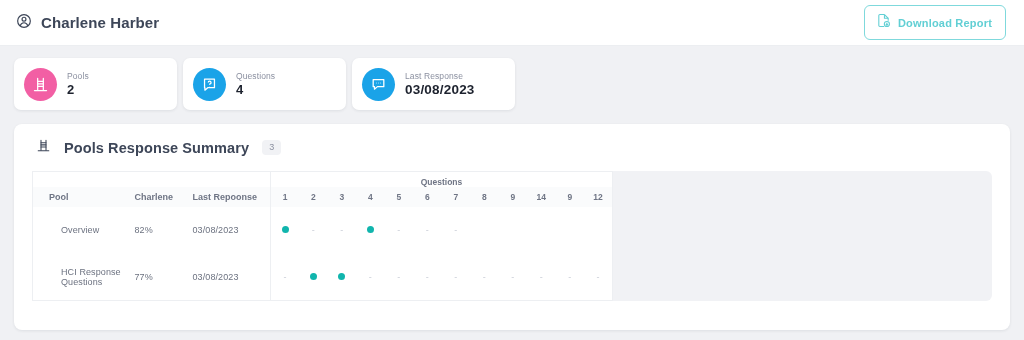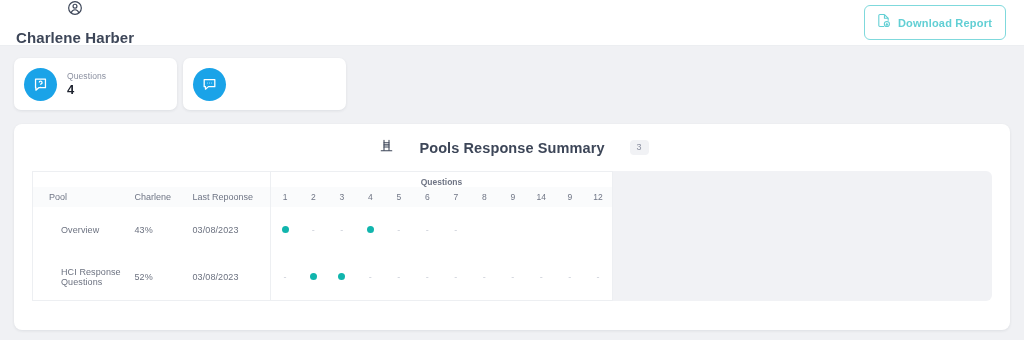--- a/index.html
+++ b/index.html
@@ -19,21 +19,20 @@
     display: flex;
     align-items: center;
     justify-content: space-between;
     padding: 0 18px 0 16px;
     border-bottom: 1px solid #eceef1;
   }
   .user-block {
     display: flex;
     align-items: center;
     gap: 9px;
-    flex-direction: column;
   }
   .user-name {
     font-size: 15px;
     font-weight: bold;
     color: #3d4658;
     letter-spacing: .1px;
   }
   .avatar-icon { display: block; }
 
   .download-btn {
@@ -98,23 +97,22 @@
     margin: 14px 14px 0 14px;
     background: #ffffff;
     border-radius: 8px;
     box-shadow: 0 1px 3px rgba(30,40,60,.09);
     height: 206px;
     padding: 14px 18px 0 18px;
   }
   .summary-head {
     display: flex;
     align-items: center;
-    gap: 25px;
+    gap: 13px;
     padding-left: 4px;
-    justify-content: center;
   }
   .summary-title {
     font-size: 14.5px;
     font-weight: bold;
     color: #3d4658;
     letter-spacing: .1px;
   }
   .count-badge {
     background: #f1f2f5;
     color: #8b90a0;
@@ -147,21 +145,21 @@
     font-size: 8.5px;
     color: #6f7585;
     font-weight: bold;
     text-align: center;
     padding-top: 5px;
   }
   .data-table thead tr.colhead th {
     height: 20px;
     font-size: 9px;
     color: #6f7585;
-    font-weight: normal;
+    font-weight: bold;
     vertical-align: middle;
     background: #fafbfc;
   }
   .data-table thead tr.colhead th.qnum {
     text-align: center;
     font-size: 8.5px;
   }
   .th-pool      { width: 102px; padding-left: 16px !important; }
   .th-progress  { width: 58px; }
   .th-last      { width: 78px; }
@@ -223,20 +221,33 @@
         <circle cx="17.4" cy="17.6" r="4.1"></circle>
         <path d="M17.4 15.6v4M15.7 18l1.7 1.7 1.7-1.7"></path>
       </svg>
     </span>
     <span class="dl-label">Download Report</span>
   </div>
 </div>
 
 <div class="stats-row">
 
+  <div class="stat-card">
+    <div class="stat-icon" style="background:#f25fa4">
+      <svg width="17" height="17" viewBox="0 0 24 24" fill="none" stroke="#ffffff" stroke-width="1.8" stroke-linecap="round">
+        <path d="M8 3.5v16M16 3.5v16"></path>
+        <path d="M8 7.5h8M8 11h8M8 14.5h8"></path>
+        <path d="M3.5 20.5h17"></path>
+      </svg>
+    </div>
+    <div class="stat-text">
+      <span class="stat-label">Pools</span>
+      <span class="stat-value">2</span>
+    </div>
+  </div>
 
   <div class="stat-card">
     <div class="stat-icon" style="background:#1aa3e8">
       <svg width="17" height="17" viewBox="0 0 24 24" fill="none" stroke="#ffffff" stroke-width="1.8" stroke-linejoin="round">
         <path d="M5 4.5h14v12H9.5L5.5 20v-3.5H5z"></path>
         <path d="M10.2 9.1a2 2 0 1 1 2.6 2c-.5.3-.8.7-.8 1.3"></path>
         <circle cx="12" cy="14.5" r=".45" fill="#ffffff" stroke="none"></circle>
       </svg>
     </div>
     <div class="stat-text">
@@ -247,20 +258,24 @@
 
 
   <div class="stat-card">
     <div class="stat-icon" style="background:#1aa3e8">
       <svg width="17" height="17" viewBox="0 0 24 24" fill="none" stroke="#ffffff" stroke-width="1.8" stroke-linejoin="round">
         <path d="M4.5 5h15v10h-9l-4.2 3.6V15h-1.8z"></path>
         <circle cx="9" cy="10" r=".7" fill="#ffffff" stroke="none"></circle>
         <circle cx="12" cy="10" r=".7" fill="#ffffff" stroke="none"></circle>
         <circle cx="15" cy="10" r=".7" fill="#ffffff" stroke="none"></circle>
       </svg>
+    </div>
+    <div class="stat-text">
+      <span class="stat-label">Last Response</span>
+      <span class="stat-value date">03/08/2023</span>
     </div>
   </div>
 
 </div>
 
 <div class="summary-panel">
 
   <div class="summary-head">
     <span>
       <svg width="15" height="15" viewBox="0 0 24 24" fill="none" stroke="#3d4658" stroke-width="1.7" stroke-linecap="round">
@@ -295,38 +310,38 @@
           <th class="qcol qnum">8</th>
           <th class="qcol qnum">9</th>
           <th class="qcol qnum">14</th>
           <th class="qcol qnum">9</th>
           <th class="qcol qnum">12</th>
         </tr>
       </thead>
       <tbody id="table-body">
           <tr>
             <td class="pool-cell">Overview</td>
-            <td>43%</td>
+            <td>82%</td>
             <td>03/08/2023</td>
             <td class="dot-cell divider-col"><span class="dot"></span></td>
             <td class="dot-cell"><span class="dash">-</span></td>
             <td class="dot-cell"><span class="dash">-</span></td>
             <td class="dot-cell"><span class="dot"></span></td>
             <td class="dot-cell"><span class="dash">-</span></td>
             <td class="dot-cell"><span class="dash">-</span></td>
             <td class="dot-cell"><span class="dash">-</span></td>
             <td class="dot-cell"></td>
             <td class="dot-cell"></td>
             <td class="dot-cell"></td>
             <td class="dot-cell"></td>
             <td class="dot-cell"></td>
           </tr>
           <tr>
             <td class="pool-cell">HCI Response Questions</td>
-            <td>52%</td>
+            <td>77%</td>
             <td>03/08/2023</td>
             <td class="dot-cell divider-col"><span class="dash">-</span></td>
             <td class="dot-cell"><span class="dot"></span></td>
             <td class="dot-cell"><span class="dot"></span></td>
             <td class="dot-cell"><span class="dash">-</span></td>
             <td class="dot-cell"><span class="dash">-</span></td>
             <td class="dot-cell"><span class="dash">-</span></td>
             <td class="dot-cell"><span class="dash">-</span></td>
             <td class="dot-cell"><span class="dash">-</span></td>
             <td class="dot-cell"><span class="dash">-</span></td>

